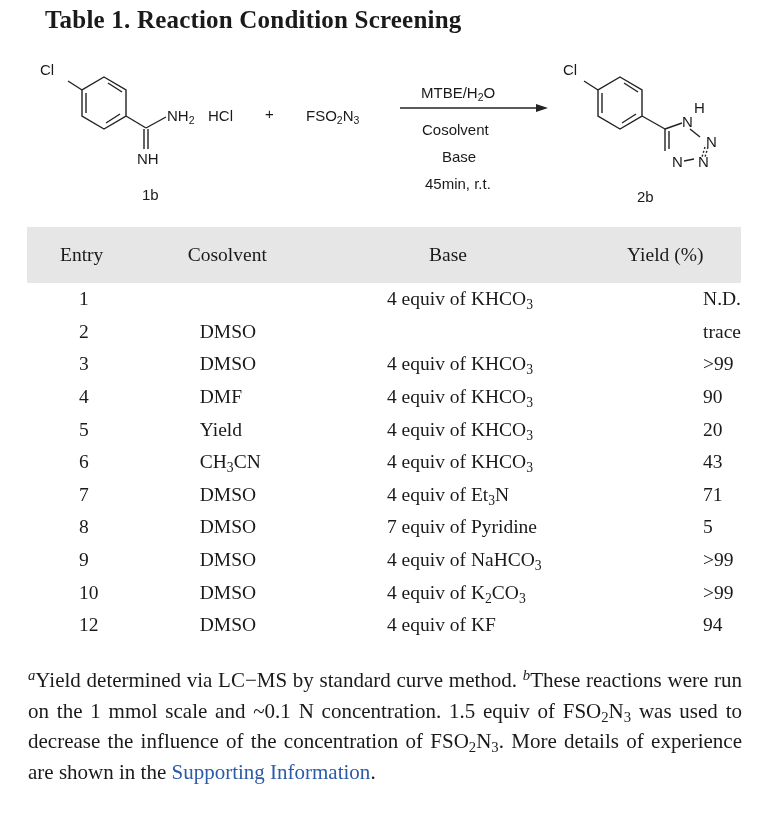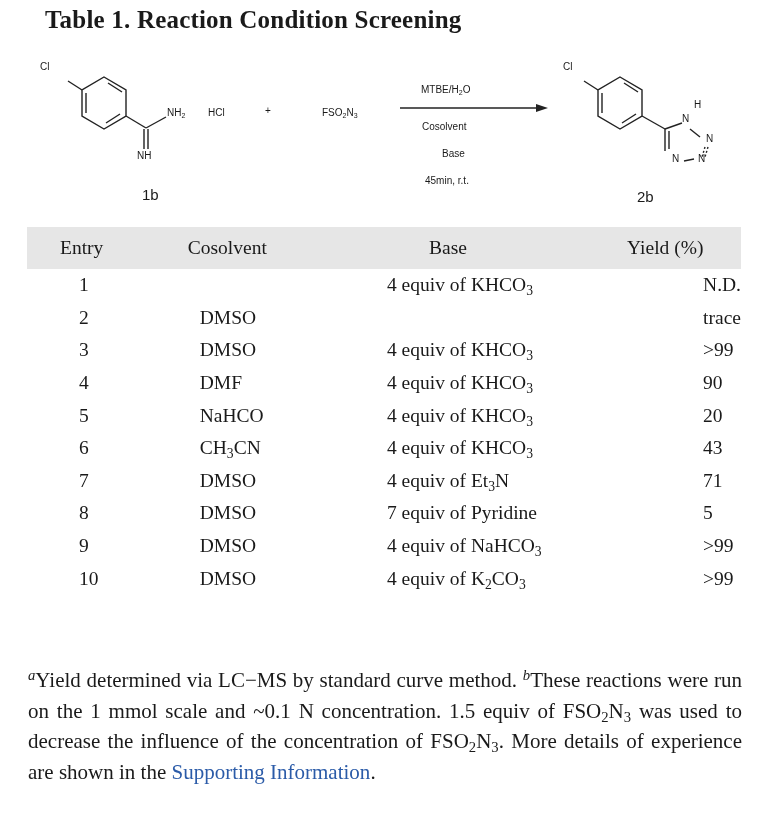--- a/index.html
+++ b/index.html
@@ -2,24 +2,24 @@
 <html><head>
 <meta charset="utf-8">
 <style>
   html, body { margin:0; padding:0; background:#ffffff; }
   body { width:768px; height:823px; position:relative; overflow:hidden; color:#1a1a1a; }
   .serif { font-family: "Liberation Serif", "DejaVu Serif", serif; }
   .sans { font-family: "Liberation Sans", "DejaVu Sans", sans-serif; }
   .title { position:absolute; left:30px; top:6px; font-size:25px; font-weight:bold; letter-spacing:0.2px;margin-left:15px; }
   .scheme { position:absolute; left:0; top:55px; width:768px; height:165px; }
   .scheme svg { position:absolute; left:0; top:0; }
-  .lbl { position:absolute; font-size:10px; white-space:nowrap; }
+  .lbl { position:absolute; font-size:15px; white-space:nowrap; }
   .cmpd { position:absolute; font-size:15px; font-weight:normal; }
   table.t { position:absolute; left:27px; top:227px; width:714px; border-collapse:collapse; font-size:19.5px; }
-  table.t th { background:#e6e6e6; font-weight:normal; height:42px; padding:0; text-align:left; }
+  table.t th { background:#e6e6e6; font-weight:normal; height:56px; padding:0; text-align:left; }
   table.t td { height:32.6px; padding:0; text-align:left; vertical-align:middle; }
   .c1 { width:128px; padding-left:30px !important; }
   .c2 { width:172px; padding-left:24px !important; }
   .c3 { width:270px; }
   .c4 { width:110px; padding-left:0 !important; }
   th.c1 { padding-left:33px !important; }
   th.c2 { padding-left:26px !important; }
   th.c3 { padding-left:98px !important; }
   th.c4 { padding-left:0 !important; }
   td.d1 { padding-left:52px !important; }
@@ -73,21 +73,21 @@
       <line x1="400" y1="53" x2="540" y2="53" stroke="#222" stroke-width="1.3"></line>
       <polygon points="548,53 536,49 536,57" fill="#222"></polygon>
     </g>
   </svg>
   <span class="lbl" style="left:40px;top:6px">Cl</span>
   <span class="lbl" style="left:167px;top:52px">NH<sub>2</sub></span>
   <span class="lbl" style="left:208px;top:52px">HCl</span>
   <span class="lbl" style="left:137px;top:95px">NH</span>
   <span class="cmpd" style="left:142px;top:131px">1b</span>
   <span class="lbl" style="left:265px;top:50px">+</span>
-  <span class="lbl" style="left:322px;top:52px">FSO<sub>2</sub>N<sub>3</sub></span>
+  <span class="lbl" style="left:306px;top:52px">FSO<sub>2</sub>N<sub>3</sub></span>
   <span class="lbl" style="left:421px;top:29px">MTBE/H<sub>2</sub>O</span>
   <span class="lbl" style="left:422px;top:66px">Cosolvent</span>
   <span class="lbl" style="left:442px;top:93px">Base</span>
   <span class="lbl" style="left:425px;top:120px">45min, r.t.</span>
   <span class="lbl" style="left:563px;top:6px">Cl</span>
   <span class="lbl" style="left:694px;top:44px">H</span>
   <span class="lbl" style="left:682px;top:58px">N</span>
   <span class="lbl" style="left:706px;top:78px">N</span>
   <span class="lbl" style="left:698px;top:98px">N</span>
   <span class="lbl" style="left:672px;top:98px">N</span>
@@ -123,21 +123,21 @@
       <td class="d4">&gt;99</td>
     </tr>
     <tr>
       <td class="d1">4</td>
       <td class="d2">DMF</td>
       <td class="d3">4 equiv of KHCO<sub>3</sub></td>
       <td class="d4">90</td>
     </tr>
     <tr>
       <td class="d1">5</td>
-      <td class="d2">NaHCO</td>
+      <td class="d2">Yield</td>
       <td class="d3">4 equiv of KHCO<sub>3</sub></td>
       <td class="d4">20</td>
     </tr>
     <tr>
       <td class="d1">6</td>
       <td class="d2">CH<sub>3</sub>CN</td>
       <td class="d3">4 equiv of KHCO<sub>3</sub></td>
       <td class="d4">43</td>
     </tr>
     <tr>
@@ -157,16 +157,22 @@
       <td class="d2">DMSO</td>
       <td class="d3">4 equiv of NaHCO<sub>3</sub></td>
       <td class="d4">&gt;99</td>
     </tr>
     <tr>
       <td class="d1">10</td>
       <td class="d2">DMSO</td>
       <td class="d3">4 equiv of K<sub>2</sub>CO<sub>3</sub></td>
       <td class="d4">&gt;99</td>
     </tr>
+    <tr>
+      <td class="d1">12</td>
+      <td class="d2">DMSO</td>
+      <td class="d3">4 equiv of KF</td>
+      <td class="d4">94</td>
+    </tr>
   </tbody>
 </table>
 
 <div class="foot serif"><sup>a</sup><span>Yield determined via LC−MS by standard curve method.</span> <sup>b</sup><span>These reactions were run on the 1 mmol scale and ~0.1 N concentration. 1.5 equiv of FSO<sub>2</sub>N<sub>3</sub> was used to decrease the influence of the concentration of FSO<sub>2</sub>N<sub>3</sub>. More details of experience are shown in the </span><span class="link">Supporting Information</span><span>.</span></div>
 
 </body></html>

